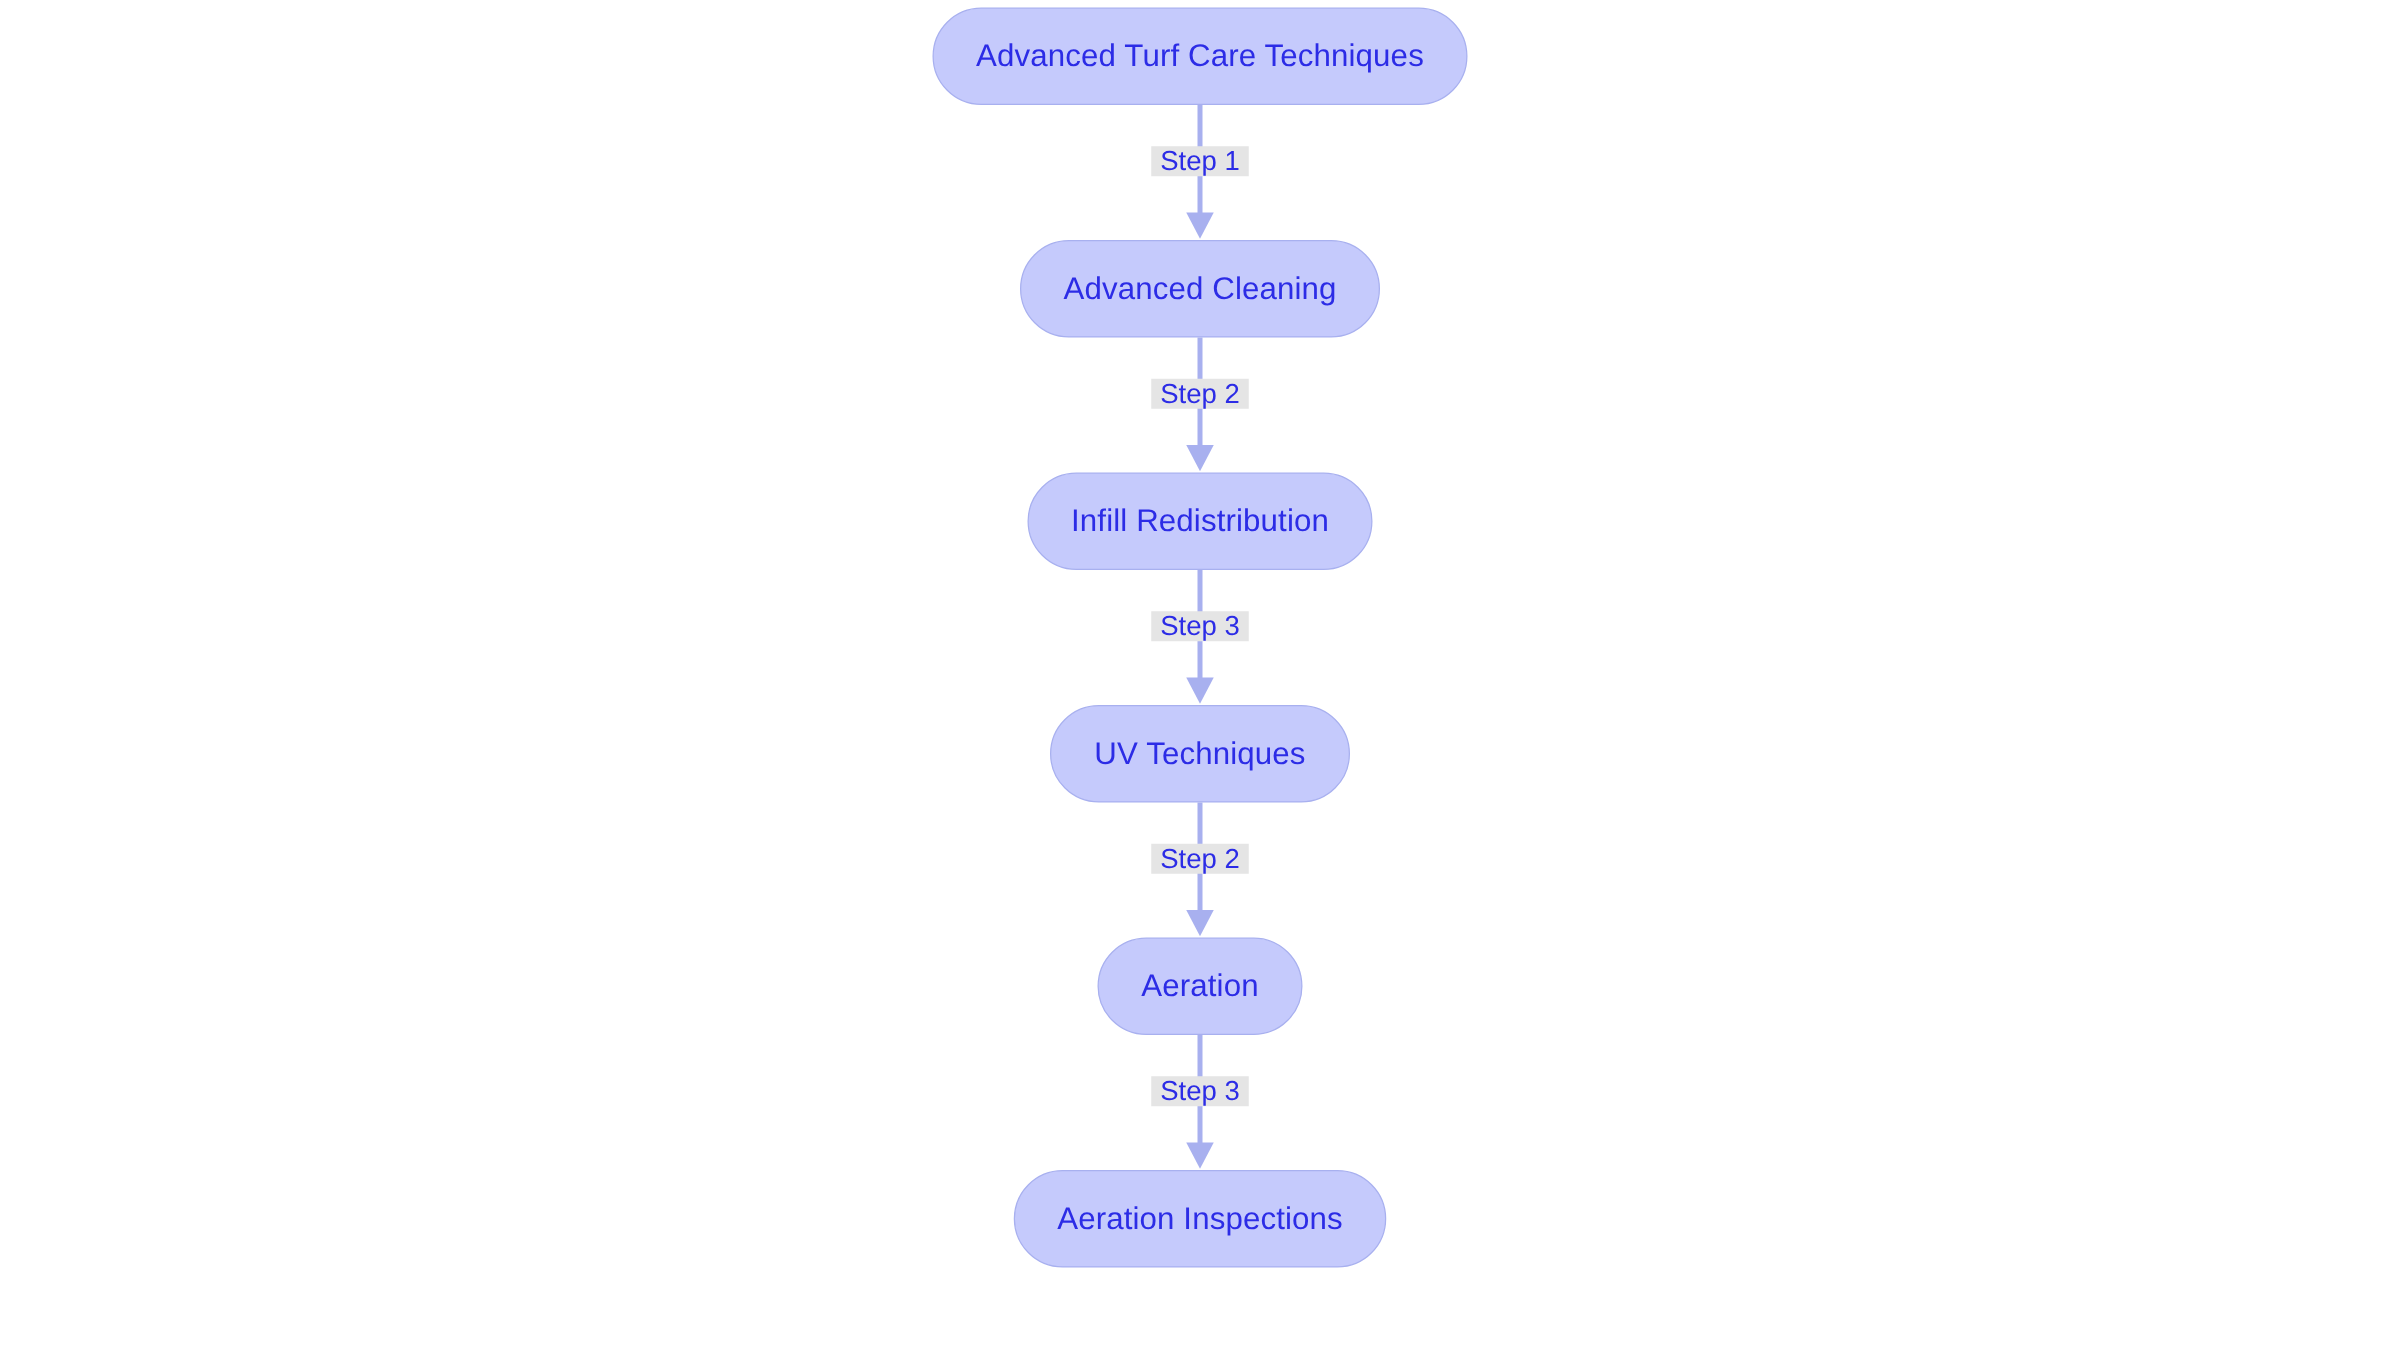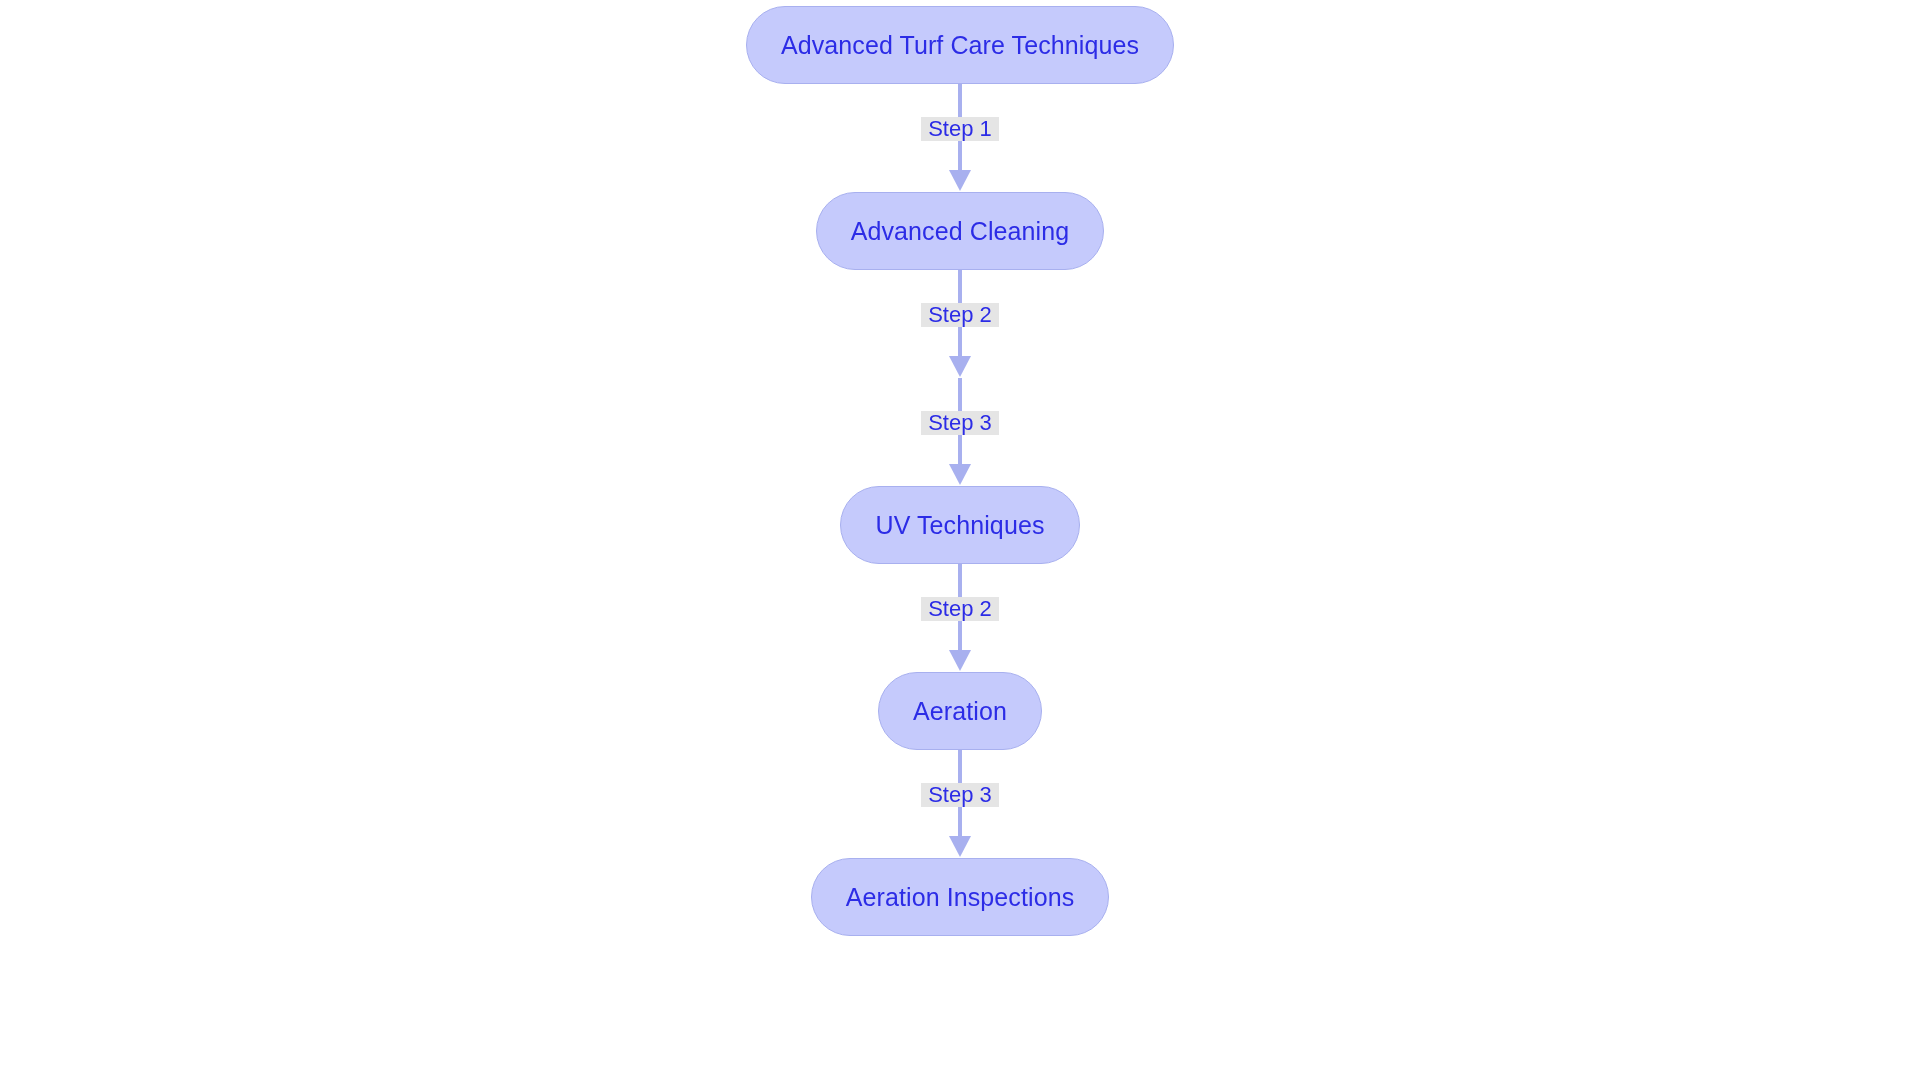--- a/index.html
+++ b/index.html
@@ -127,20 +127,23 @@
     <div class="node">
       <span class="node-label">Advanced Cleaning</span>
     </div>
 
     <div class="edge">
       <div class="edge-line"></div>
       <div class="edge-arrowhead"></div>
       <span class="edge-label">Step 2</span>
     </div>
 
+    <div class="node">
+      <span class="node-label">Infill Redistribution</span>
+    </div>
 
     <div class="edge">
       <div class="edge-line"></div>
       <div class="edge-arrowhead"></div>
       <span class="edge-label">Step 3</span>
     </div>
 
     <div class="node">
       <span class="node-label">UV Techniques</span>
     </div>

